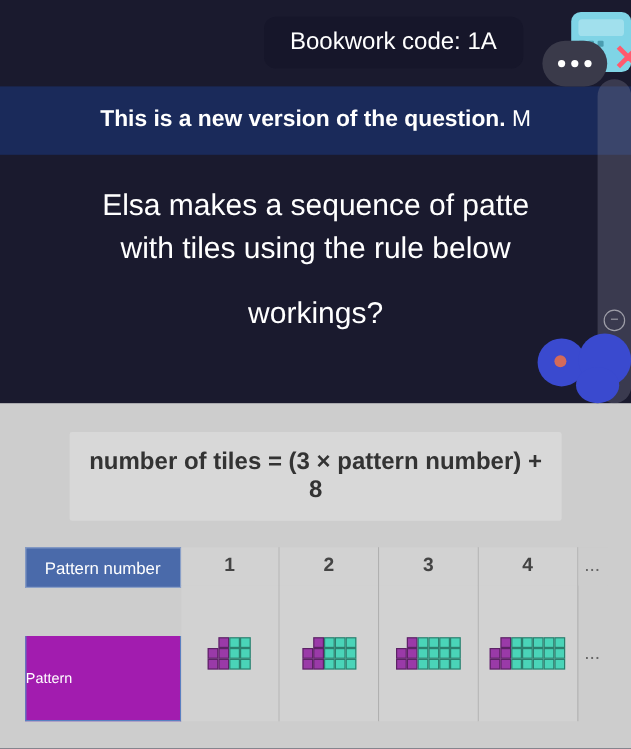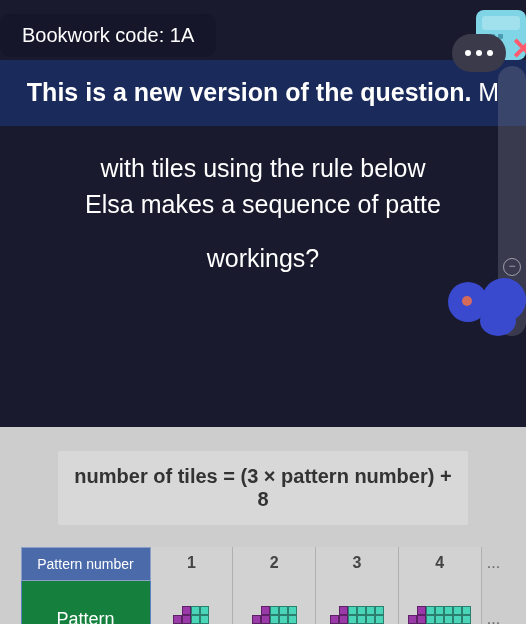--- a/index.html
+++ b/index.html
@@ -4,45 +4,45 @@
 <style>
   * { box-sizing: border-box; margin: 0; padding: 0; }
   html, body { width: 526px; height: 624px; overflow: hidden; }
   body {
     background: #1a1a2e;
     font-family: -apple-system, BlinkMacSystemFont, "Segoe UI", Arial, sans-serif;
     color: #fff;
     position: relative;
   }
 
-  .top-bar { display: flex; align-items: center; justify-content: space-between; padding: 10px 0 0 0; }
+  .top-bar { display: flex; align-items: center; justify-content: flex-end; gap: 40px; padding: 10px 0 12px 0; }
   .bookwork-pill { background: #16162a; border-radius: 10px; padding: 10px 22px; font-size: 20px; font-weight: 500; color: #fff; }
   .calc-area { position: relative; width: 50px; height: 50px; }
   .calc-icon-bg { position: absolute; inset: 0; background: #7fd4e6; border-radius: 8px; padding: 6px; display: flex; flex-direction: column; }
   .calc-screen { background: #a1e0ed; border-radius: 3px; height: 14px; margin-bottom: 4px; }
   .calc-rows { display: flex; flex-direction: column; gap: 3px; }
   .calc-row { display: flex; gap: 3px; }
   .calc-dot { width: 5px; height: 5px; background: #4a9db0; border-radius: 1px; }
   .calc-x { position: absolute; right: -10px; bottom: -6px; font-size: 30px; font-weight: 900; color: #ff5a6e; }
 
   .dots-btn { position: absolute; right: 20px; top: 34px; width: 54px; height: 38px; background: #3a3a4a; border-radius: 20px; display: flex; align-items: center; justify-content: center; gap: 5px; z-index: 5; }
   .dots-btn span { width: 6px; height: 6px; background: #fff; border-radius: 50%; }
 
-  .notice { background: #1a2a5a; padding: 14px 18px; text-align: center; font-size: 25px; line-height: 1.5; }
+  .notice { background: #1a2a5a; padding: 14px 18px; text-align: center; font-size: 19px; line-height: 1.5; }
   .notice .bold { font-weight: 700; }
 
   .question { padding: 24px 18px 10px 18px; text-align: center; font-size: 25px; line-height: 1.45; font-weight: 400; }
   .question .big-num { font-size: 30px; font-family: Georgia, serif; }
 
-  .panel { position: absolute; left: 0; right: 0; bottom: 0; background: #cdcdcd; padding: 24px 10px 30px 10px; height: 197px; }
+  .panel { position: absolute; left: 0; right: 0; bottom: 0; background: #cdcdcd; padding: 24px 10px 30px 10px; height: 288px; }
   .formula { background: #d8d8d8; margin: 0 auto 22px auto; width: 410px; padding: 14px 10px; text-align: center; color: #333; font-size: 20px; font-weight: 700; border-radius: 2px; }
   .table { display: flex; width: 485px; margin: 0 auto; }
-  .lbl-col { display: flex; flex-direction: column; width: 130px; }
+  .lbl-col { display: flex; flex-direction: column; width: 130px; gap: 40px; }
   .lbl-h { background: #4a6aaa; color: #fff; font-size: 14px; font-weight: 500; text-align: center; padding: 8px 0; border: 1px solid #8aa0c8; }
-  .lbl-p { background: #15803d; color: #fff; font-size: 18px; font-weight: 500; text-align: center; padding: 28px 0; border: 1px solid #5a80c0; border-top: none; }
+  .lbl-p { background: #a21caf; color: #fff; font-size: 12px; font-weight: 500; text-align: left; padding: 28px 0; border: 1px solid #5a80c0; border-top: none; }
   .cells { display: flex; flex: 1; }
   .col { flex: 1; display: flex; flex-direction: column; border-right: 1px solid #b0b0b0; }
   .num-cell { background: #d2d2d2; color: #444; font-size: 16px; font-weight: 600; text-align: center; padding: 7px 0; }
   .pat-cell { background: #d2d2d2; flex: 1; display: flex; align-items: center; justify-content: center; padding: 8px 2px; min-height: 72px; }
   .ell-col { width: 24px; display: flex; flex-direction: column; }
   .ell-t { text-align: center; font-size: 16px; color: #666; padding: 7px 0; background: #cdcdcd; }
   .ell-b { flex: 1; display: flex; align-items: center; justify-content: center; font-size: 16px; color: #666; }
 
   .tiles { display: flex; }
   .tcol { display: flex; flex-direction: column; }
@@ -89,22 +89,22 @@
   <span></span>
     <span></span>
     <span></span>
 </div>
 
 <div class="notice">
   <span class="bold">This is a new version of the question.</span><span> M</span><br>
 </div>
 
 <div class="question">
+  <div>Elsa makes a sequence of patte</div>
   <div>with tiles using the rule below</div>
-  <div>Elsa makes a sequence of patte</div>
   <div style="height:18px"></div>
   <div>workings?</div>
 </div>
 
 <div class="scroll-track">
   <div class="scroll-minus">−</div>
 </div>
 
 <div class="blob">
   <div class="b1"></div>

